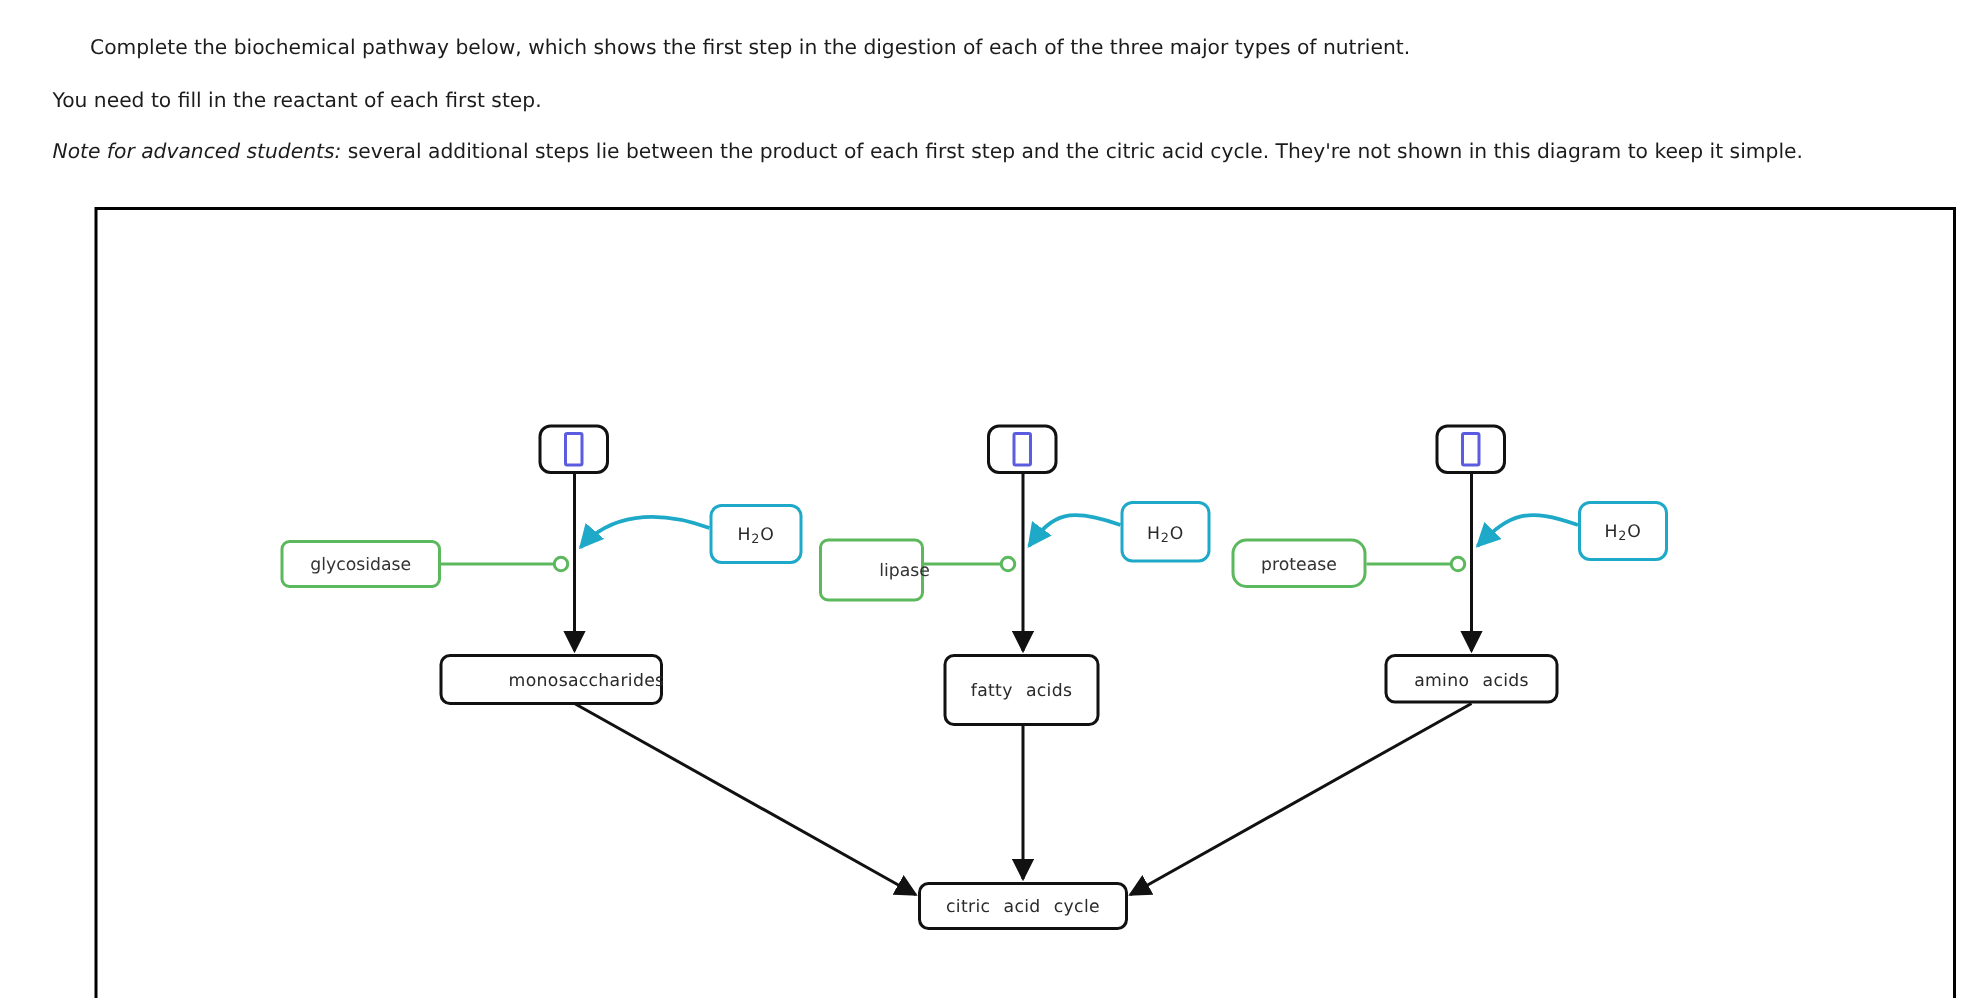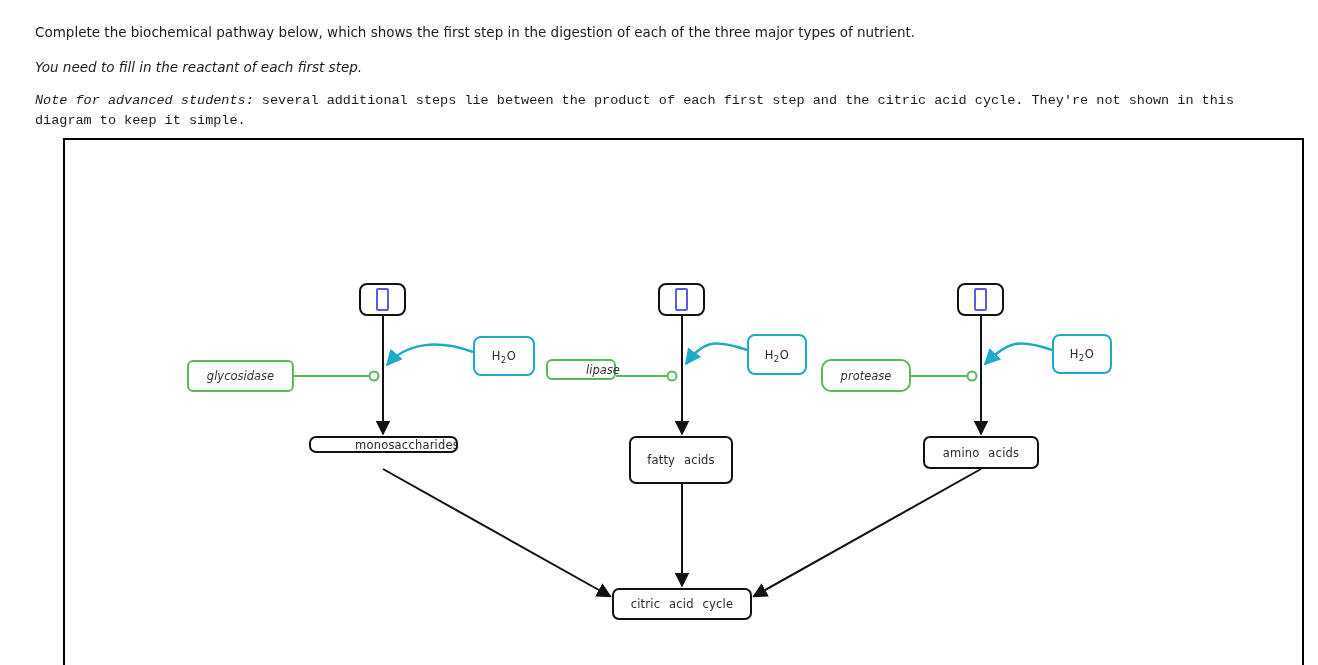--- a/index.html
+++ b/index.html
@@ -10,23 +10,23 @@
     font-family: "DejaVu Sans", "Liberation Sans", sans-serif;
     color: #1c1c1c;
   }
   .instr {
     position: absolute;
     left: 35px;
     width: 1252px;
     font-size: 13.5px;
     line-height: 20px;
   }
-  #para1 { top: 8px; }
-  #para2 { top: 43px; font-style: italic; }
-  #para3 { top: 77px; font-family: Liberation Mono, monospace; }
+  #para1 { top: 8px; margin-left: 25px; }
+  #para2 { top: 43px; }
+  #para3 { top: 77px; }
   .note-lead { font-style: italic; }
 
   .board {
     position: absolute;
     left: 63px; top: 138px;
     width: 1237px; height: 560px;
     border: 2px solid #000;
     box-sizing: content-box;
     background: #fff;
   }
@@ -44,21 +44,20 @@
   }
   .node {
     border: 2px solid #111;
     border-radius: 7px;
     word-spacing: 5px;
     letter-spacing: 0.2px;
   }
   .enzyme {
     border: 2px solid #5cb85c;
     border-radius: 6px;
-    font-style: italic;
     color: #333;
   }
   .water {
     border: 2px solid #1fa9c8;
     border-radius: 8px;
     letter-spacing: 0.5px;
   }
   .water .sub {
     font-size: 8.5px;
     position: relative;
@@ -76,28 +75,28 @@
     box-sizing: border-box;
     background: #fff;
   }
 
   
   #slot1 { left: 294px; top: 143px; width: 47px; height: 33px; }
   #slot2 { left: 593px; top: 143px; width: 47px; height: 33px; }
   #slot3 { left: 892px; top: 143px; width: 47px; height: 33px; }
 
   #enz1 { left: 122px; top: 220px; width: 107px; height: 32px; }
-  #enz2 { left: 481px; top: 219px; width: 70px;  height: 21px; padding-left: 44px; }
+  #enz2 { left: 481px; top: 219px; width: 70px;  height: 42px; padding-left: 44px; }
   #enz3 { left: 756px; top: 219px; width: 90px;  height: 33px; border-radius: 10px; }
 
   #h2o1 { left: 408px; top: 196px; width: 62px; height: 40px; }
   #h2o2 { left: 682px; top: 194px; width: 60px; height: 41px; }
   #h2o3 { left: 987px; top: 194px; width: 60px; height: 40px; }
 
-  #prod1 { left: 244px; top: 296px; width: 149px; height: 17px; padding-left: 47px; }
+  #prod1 { left: 228px; top: 296px; width: 149px; height: 34px; padding-left: 47px; }
   #prod2 { left: 564px; top: 296px; width: 104px; height: 48px; }
   #prod3 { left: 858px; top: 296px; width: 116px; height: 33px; }
 
   #final { left: 547px; top: 448px; width: 140px; height: 32px; }
 </style>
 </head>
 <body>
 
 <p class="instr" id="para1">Complete the biochemical pathway below, which shows the first step in the digestion of each of the three major types of nutrient.</p>
 <p class="instr" id="para2">You need to fill in the reactant of each first step.</p>

